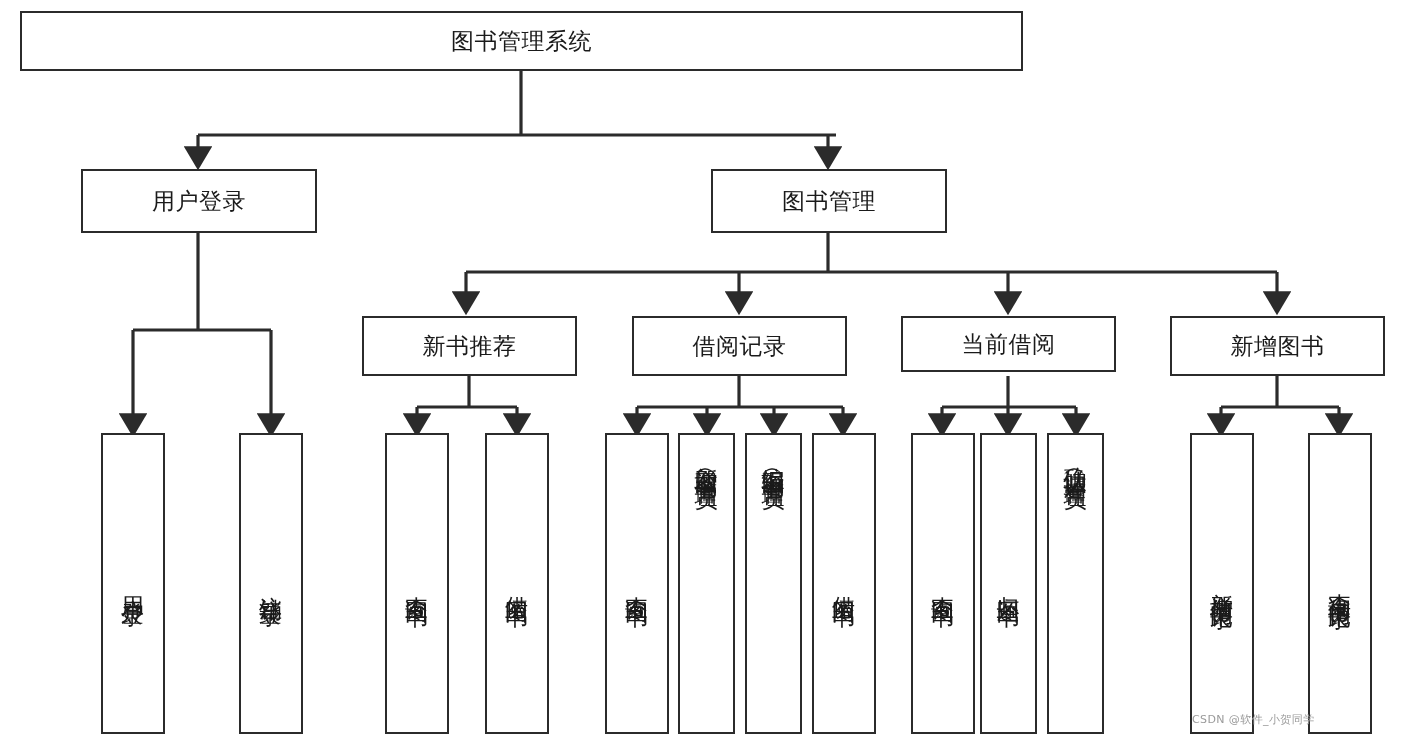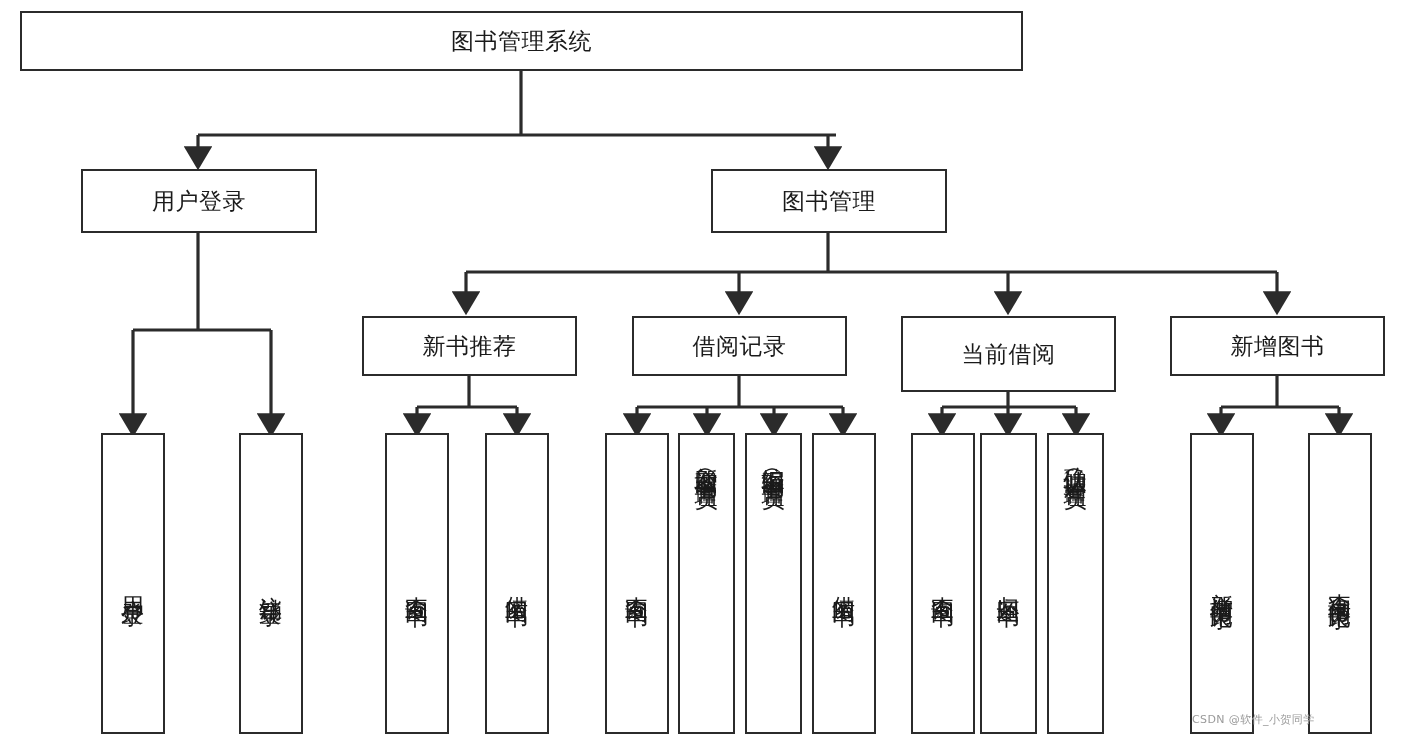--- a/index.html
+++ b/index.html
@@ -137,21 +137,21 @@
   <div class="node" style="left:711px; top:169px; width:236px; height:64px;">
     <span class="label">图书管理</span>
   </div>
 
   <div class="node" style="left:362px; top:316px; width:215px; height:60px;">
     <span class="label">新书推荐</span>
   </div>
   <div class="node" style="left:632px; top:316px; width:215px; height:60px;">
     <span class="label">借阅记录</span>
   </div>
-  <div class="node" style="left:901px; top:316px; width:215px; height:76px;">
+  <div class="node" style="left:901px; top:316px; width:215px; height:56px;">
     <span class="label">当前借阅</span>
   </div>
   <div class="node" style="left:1170px; top:316px; width:215px; height:60px;">
     <span class="label">新增图书</span>
   </div>
 
   <div class="node vert center" style="left:101px; top:433px; width:64px; height:301px;">
     <span class="label">用户登录</span>
   </div>
   <div class="node vert center" style="left:239px; top:433px; width:64px; height:301px;">

